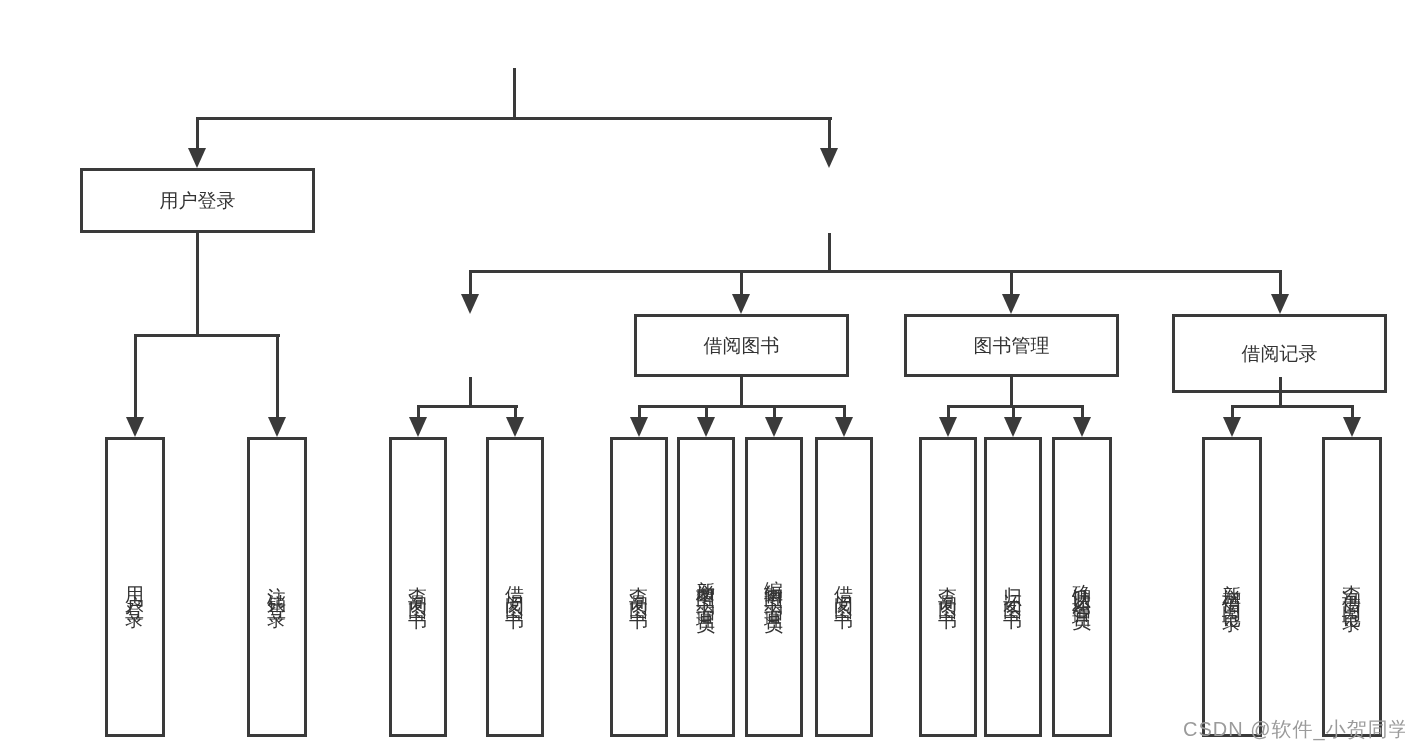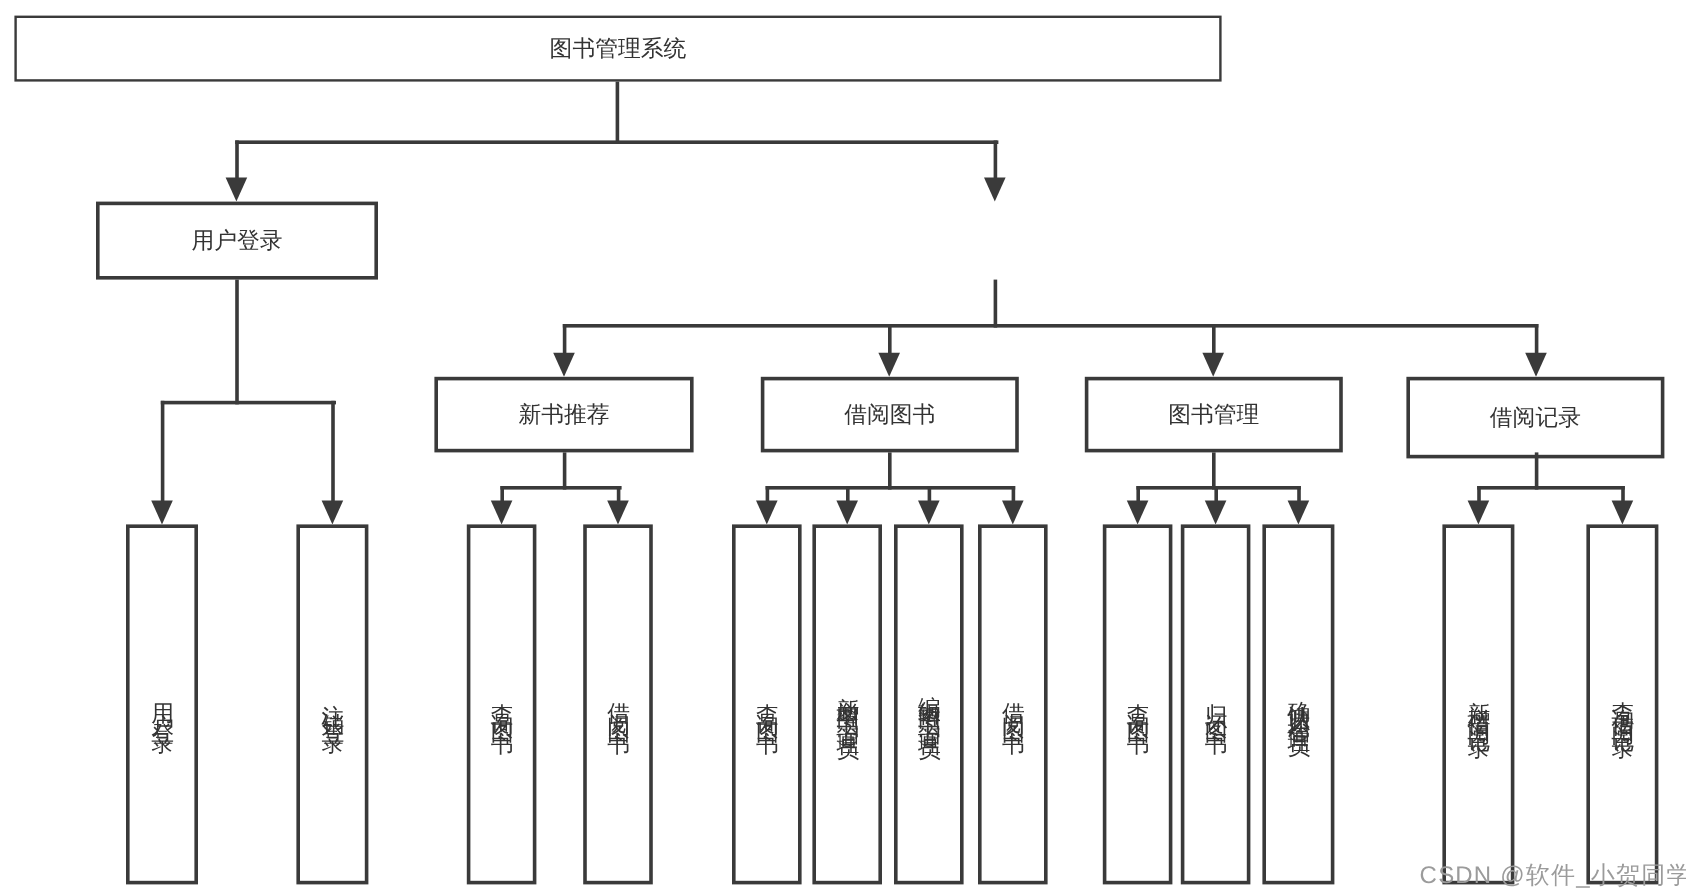--- a/index.html
+++ b/index.html
@@ -27,23 +27,20 @@
   .watermark{
     position:absolute;left:1183px;top:716px;
     font-size:20px;color:#9b9b9b;white-space:nowrap;letter-spacing:1px;
   }
 </style>
 </head>
 <body>
 
 <div id="canvas">
 
-  <div class="box thin" style="left:12px;top:13px;width:1006px;height:55px;">
-    <span>图书管理系统</span>
-  </div>
 
   <div class="line" style="left:513px;top:68px;width:3px;height:52px;"></div>
   <div class="line" style="left:196px;top:117px;width:636px;height:3px;"></div>
   <div class="line" style="left:196px;top:117px;width:3px;height:33px;"></div>
   <div class="arr" style="left:188px;top:148px;"></div>
   <div class="line" style="left:828px;top:117px;width:3px;height:33px;"></div>
   <div class="arr" style="left:820px;top:148px;"></div>
 
   <div class="box" style="left:80px;top:168px;width:235px;height:65px;">
     <span>用户登录</span>
@@ -60,30 +57,27 @@
   <div class="line" style="left:469px;top:270px;width:813px;height:3px;"></div>
   <div class="line" style="left:469px;top:270px;width:3px;height:26px;"></div>
   <div class="arr" style="left:461px;top:294px;"></div>
   <div class="line" style="left:740px;top:270px;width:3px;height:26px;"></div>
   <div class="arr" style="left:732px;top:294px;"></div>
   <div class="line" style="left:1010px;top:270px;width:3px;height:26px;"></div>
   <div class="arr" style="left:1002px;top:294px;"></div>
   <div class="line" style="left:1279px;top:270px;width:3px;height:26px;"></div>
   <div class="arr" style="left:1271px;top:294px;"></div>
 
-  <div class="box" style="left:362px;top:314px;width:216px;height:63px;">
-    <span>新书推荐</span>
-  </div>
   <div class="box" style="left:634px;top:314px;width:215px;height:63px;">
     <span>借阅图书</span>
   </div>
   <div class="box" style="left:904px;top:314px;width:215px;height:63px;">
     <span>图书管理</span>
   </div>
-  <div class="box" style="left:1172px;top:314px;width:215px;height:68px;text-align:right;">
+  <div class="box" style="left:1172px;top:314px;width:215px;height:79px;text-align:right;">
     <span>借阅记录</span>
   </div>
 
   <div class="line" style="left:469px;top:377px;width:3px;height:31px;"></div>
   <div class="line" style="left:417px;top:405px;width:101px;height:3px;"></div>
   <div class="line" style="left:417px;top:405px;width:3px;height:14px;"></div>
   <div class="arr" style="left:409px;top:417px;"></div>
   <div class="line" style="left:514px;top:405px;width:3px;height:14px;"></div>
   <div class="arr" style="left:506px;top:417px;"></div>
 

